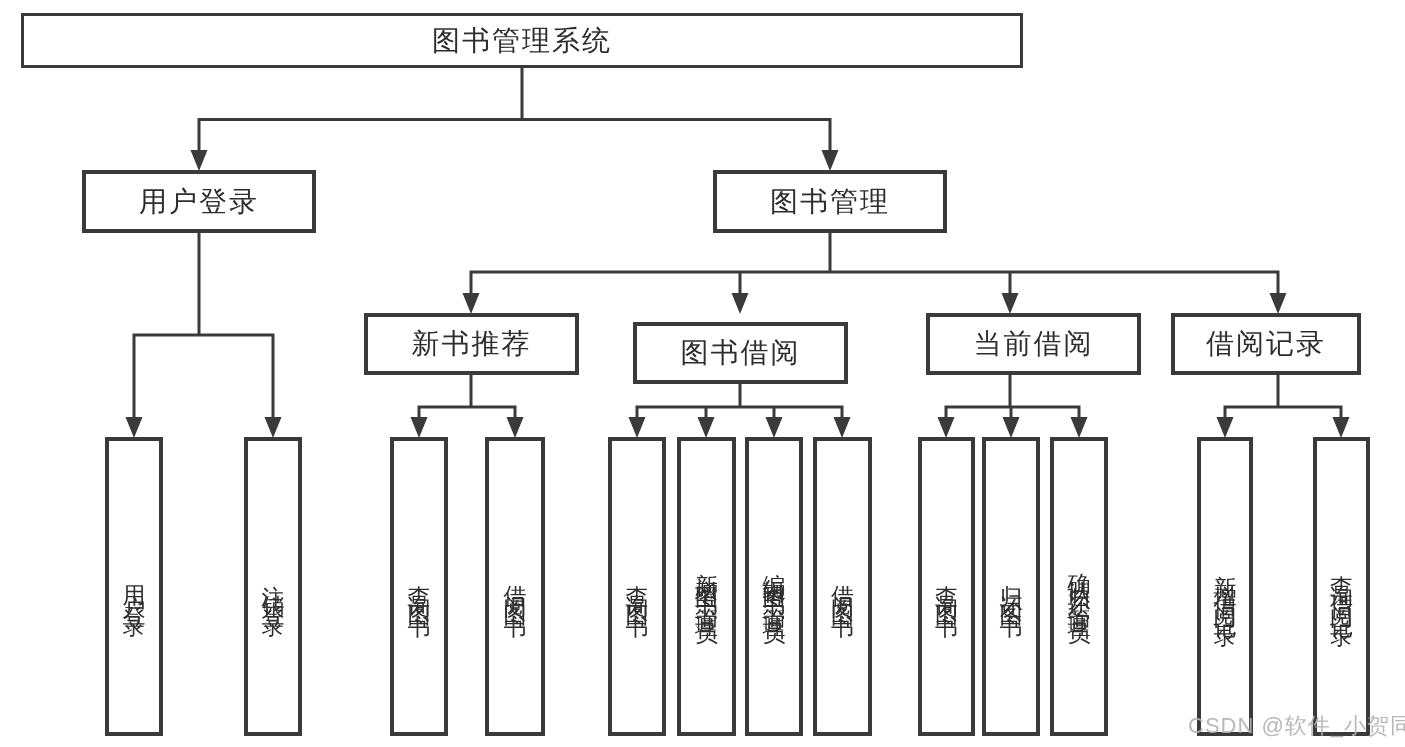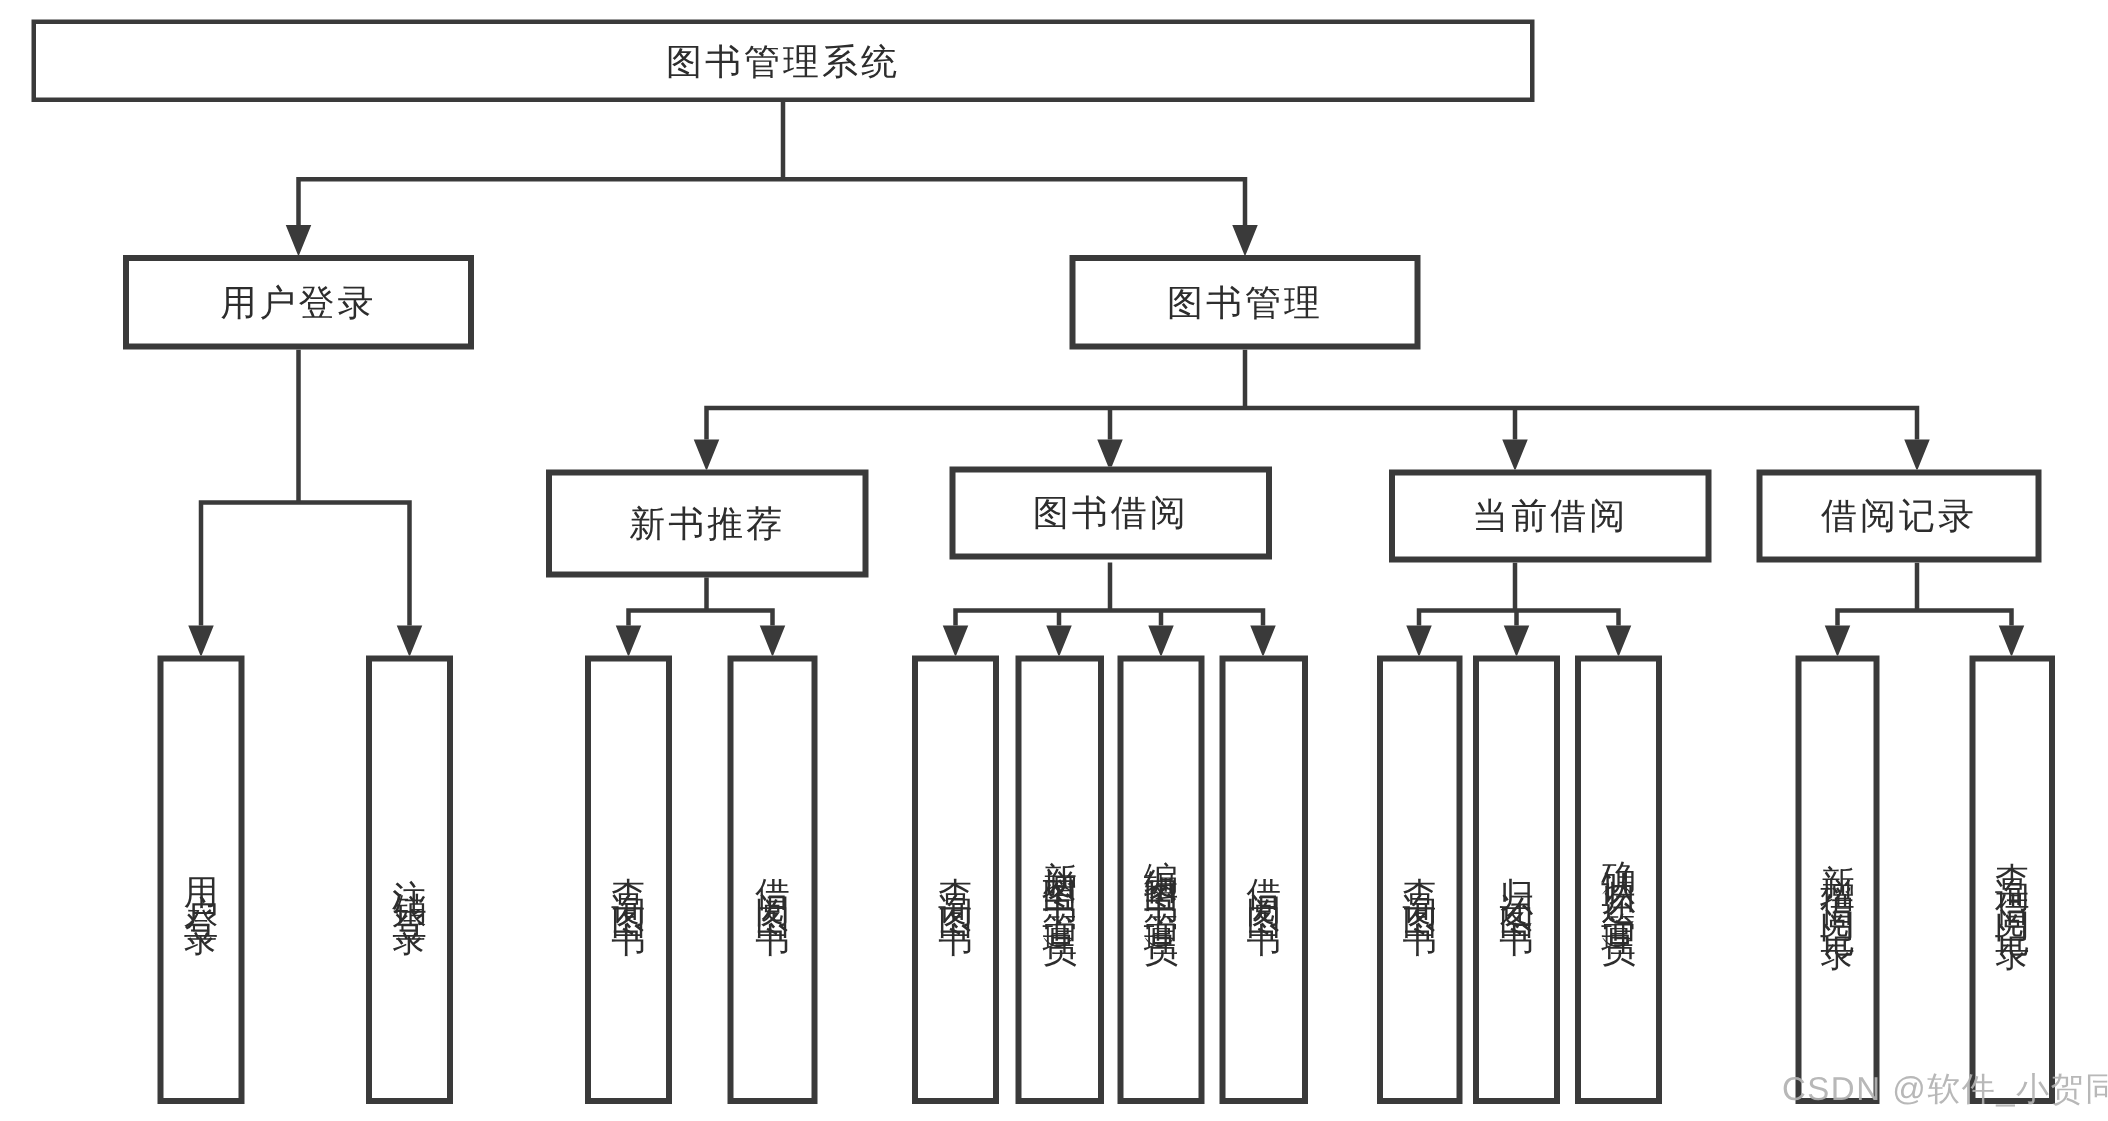--- a/index.html
+++ b/index.html
@@ -28,21 +28,21 @@
     color: #2d2d2d;
     display: flex;
     align-items: center;
     justify-content: center;
     text-align: center;
   }
   .box.root {
     border-width: 3px;
   }
   .box.h {
-    font-size: 24px;
+    font-size: 28px;
     letter-spacing: 2px;
     white-space: nowrap;
     font-family: Liberation Serif, serif;
   }
   .box.v {
     writing-mode: vertical-rl;
     font-size: 23px;
     letter-spacing: 10px;
     line-height: 1;
   }
@@ -118,22 +118,22 @@
              M1070.5 417 L1087.5 417 L1079 438 Z
              M1216.5 417 L1233.5 417 L1225 438 Z
              M1332.5 417 L1349.5 417 L1341 438 Z"></path>
   </svg>
 
   <div class="box h root" style="left:21px; top:13px; width:1002px; height:55px;">图书管理系统</div>
 
   <div class="box h" style="left:82px; top:170px; width:234px; height:63px;">用户登录</div>
   <div class="box h" style="left:713px; top:170px; width:234px; height:63px;text-align:right;">图书管理</div>
 
-  <div class="box h" style="left:364px; top:313px; width:215px; height:72px;">新书推荐</div>
-  <div class="box h" style="left:633px; top:311px; width:215px; height:62px;">图书借阅</div>
+  <div class="box h" style="left:364px; top:313px; width:215px; height:62px;">新书推荐</div>
+  <div class="box h" style="left:633px; top:322px; width:215px; height:62px;">图书借阅</div>
   <div class="box h" style="left:902px; top:313px; width:215px; height:62px;margin-left:24px;">当前借阅</div>
   <div class="box h" style="left:1171px; top:313px; width:190px; height:62px;">借阅记录</div>
 
   <div class="box v" style="left:105px; top:437px; width:58px; height:299px;">用户登录</div>
   <div class="box v" style="left:244px; top:437px; width:58px; height:299px;">注销登录</div>
 
   <div class="box v" style="left:390px; top:437px; width:58px; height:299px;">查询图书</div>
   <div class="box v" style="left:485px; top:437px; width:60px; height:299px;">借阅图书</div>
 
   <div class="box v" style="left:608px; top:437px; width:58px; height:299px;">查询图书</div>

